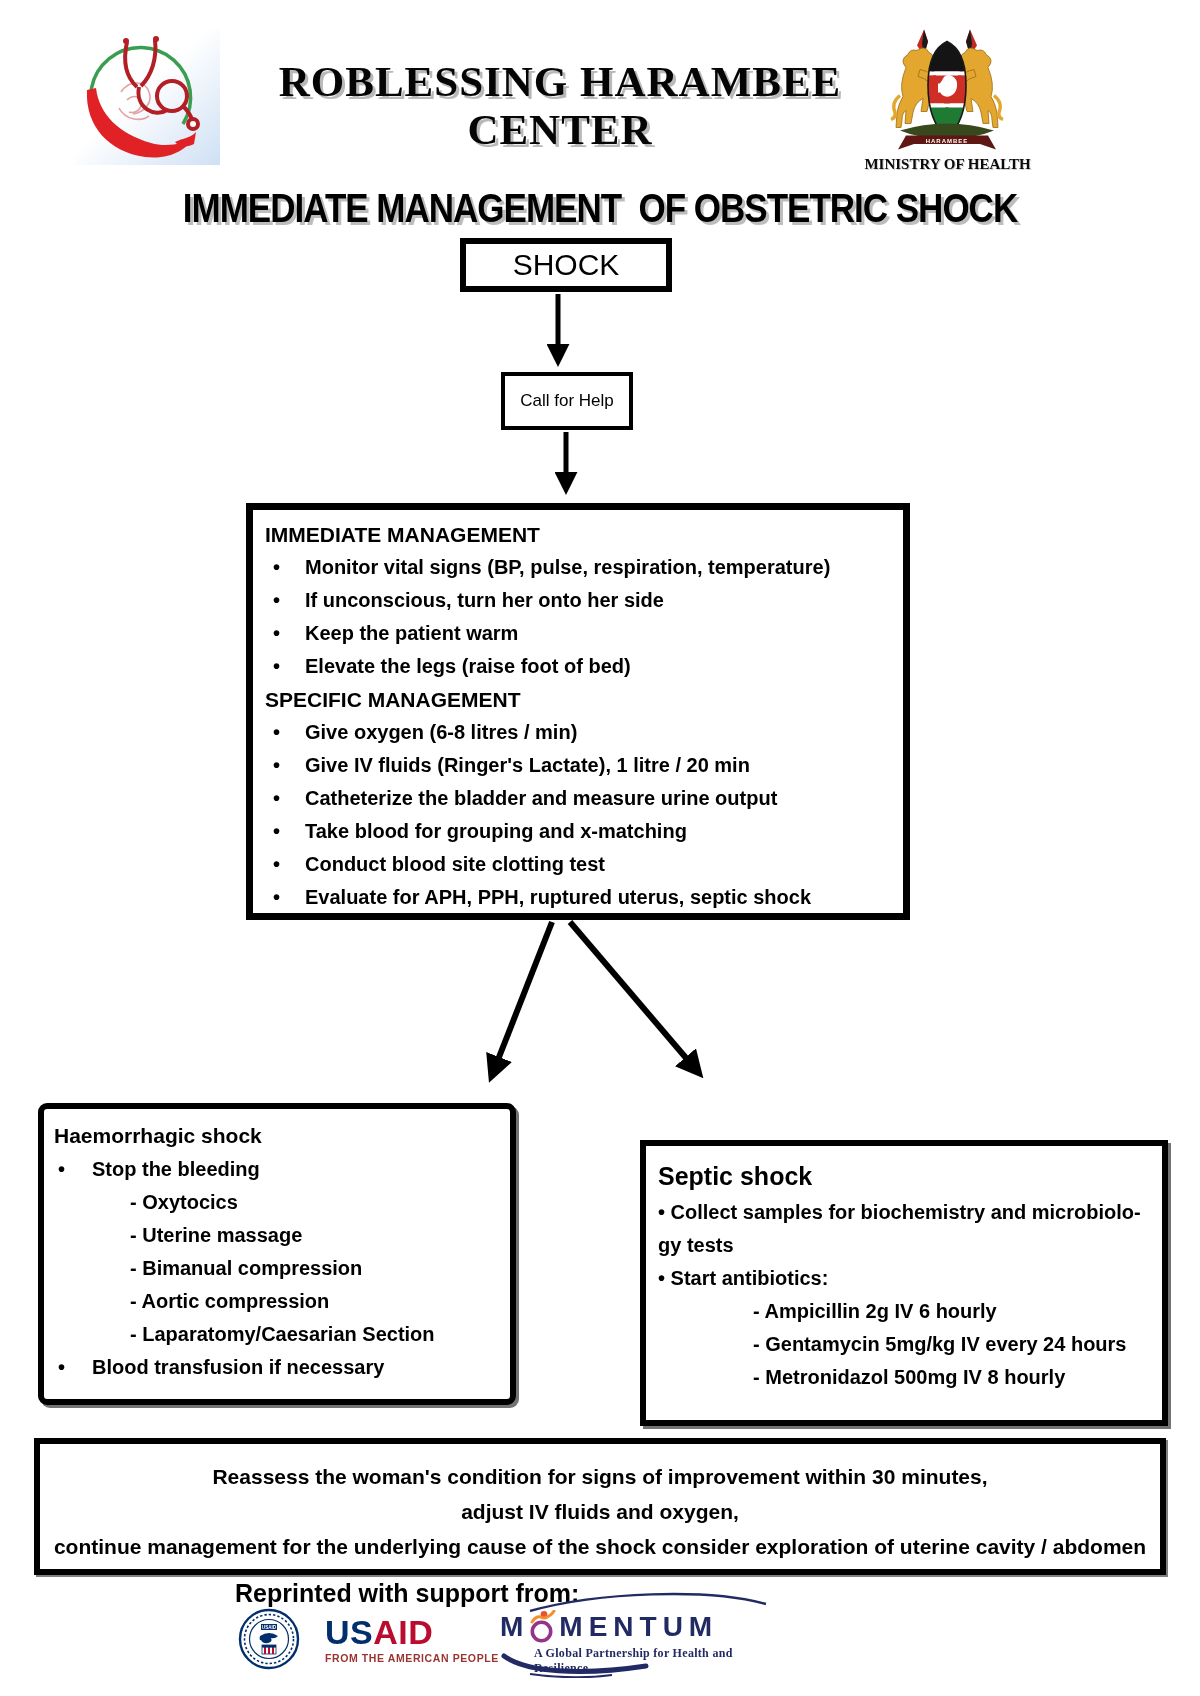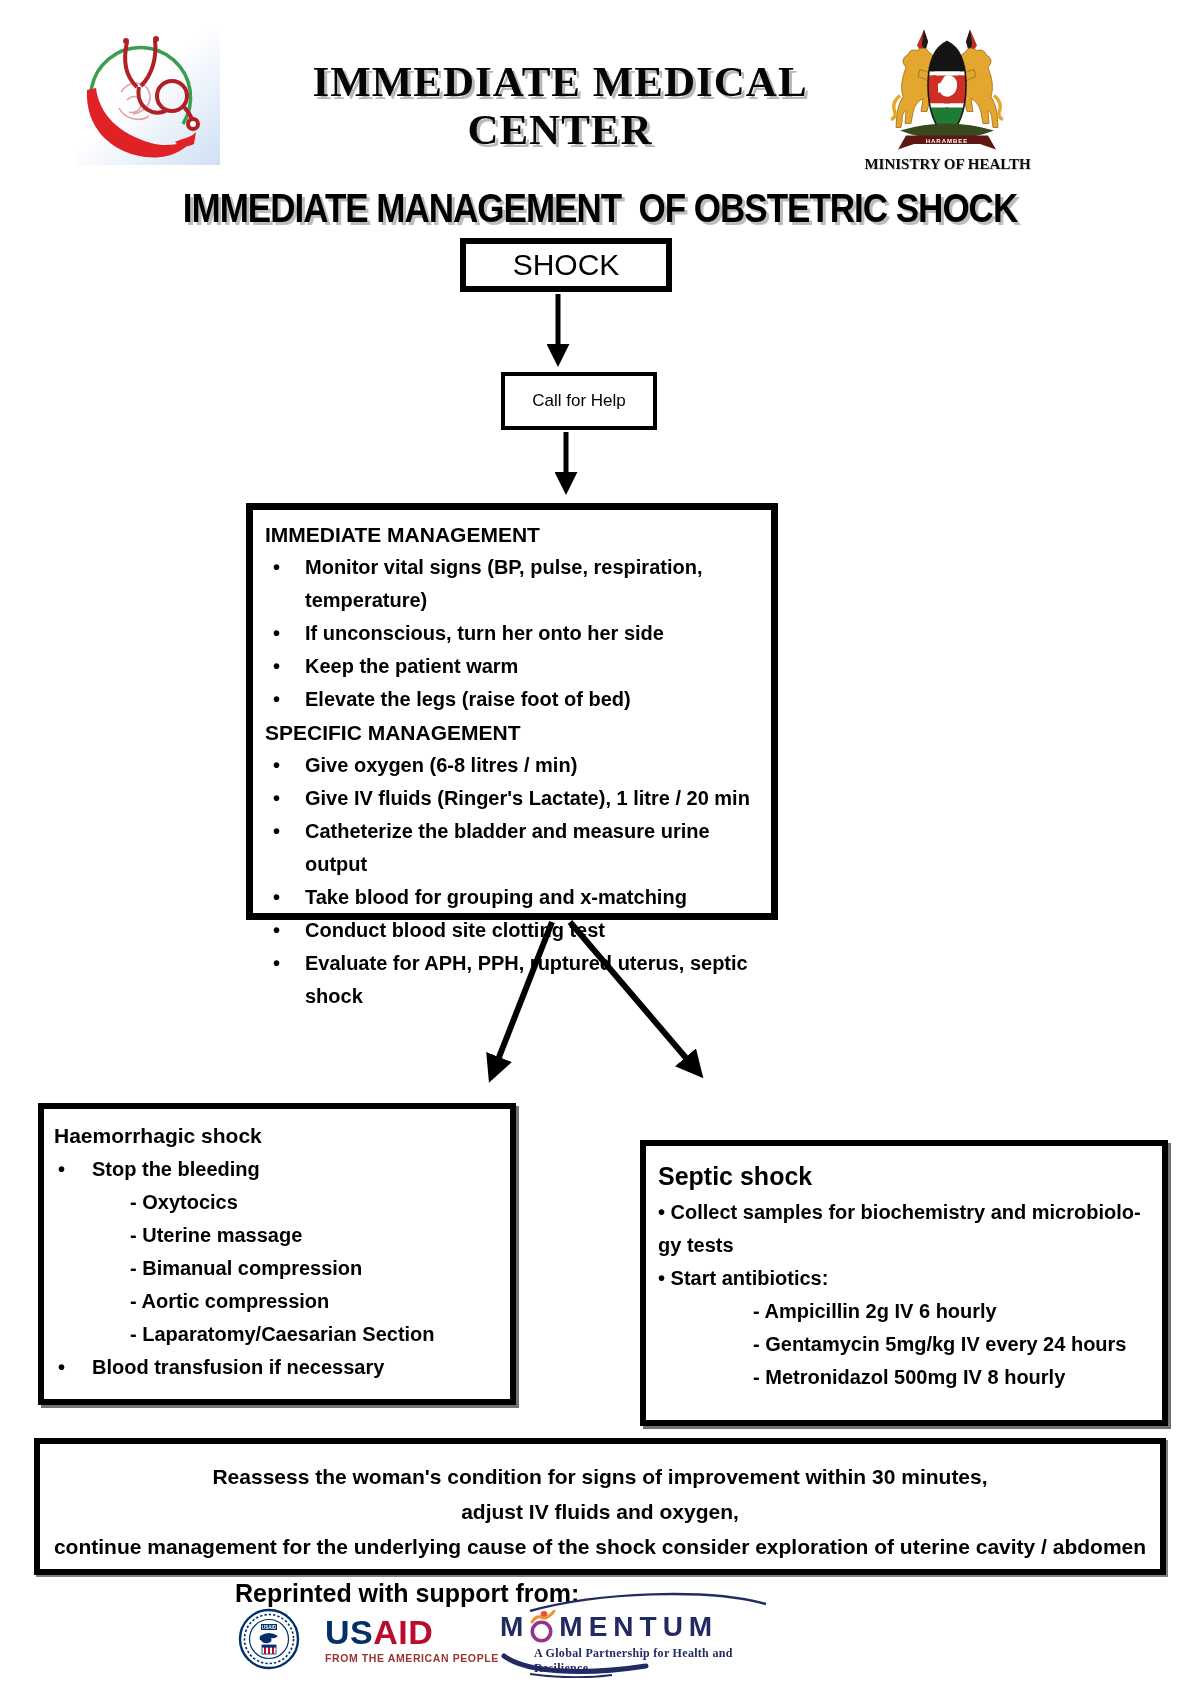--- a/index.html
+++ b/index.html
@@ -17,30 +17,30 @@
     text-shadow:1px 1px 0 #cfcfcf;}
   .main-title{position:absolute;left:0;top:184px;width:1200px;text-align:center;
     font-size:35px;font-weight:800;letter-spacing:-1px;white-space:pre;
     transform:scaleY(1.18);transform-origin:center top;
     text-shadow:3px 3px 0 #bdbdbd;}
 
   
   .fbox{position:absolute;background:#fff;border:6px solid #000;box-sizing:border-box;}
   .shock-box{left:460px;top:238px;width:212px;height:54px;display:flex;align-items:center;
     justify-content:center;font-size:30px;font-weight:normal;}
-  .call-box{left:501px;top:372px;width:156px;height:58px;border-width:4px;display:flex;
+  .call-box{left:501px;top:372px;width:132px;height:58px;border-width:4px;display:flex;
     align-items:center;justify-content:center;font-size:17px;font-weight:400;}
-  .mgmt-box{left:246px;top:503px;width:532px;height:417px;border-width:7px;
+  .mgmt-box{left:246px;top:503px;width:664px;height:417px;border-width:7px;
     padding:8px 14px 0 0;}
   .mgmt-header{font-size:21px;font-weight:bold;line-height:33px;padding-left:12px;}
   .mgmt-item{position:relative;padding-left:52px;font-size:20px;font-weight:bold;line-height:33px;}
   .mgmt-item::before{content:"\2022";position:absolute;left:20px;font-size:20px;}
 
   .haem-box{left:38px;top:1103px;width:478px;height:302px;padding:10px 10px 0 0;
-    box-shadow:3px 3px 0 rgba(0,0,0,.55);}
+    box-shadow:3px 3px 0 rgba(0,0,0,.55);border-radius:9px;}
   .haem-title{font-size:21px;font-weight:bold;line-height:34px;padding-left:10px;}
   .haem-item{position:relative;padding-left:48px;font-size:20px;font-weight:bold;line-height:33px;}
   .haem-item::before{content:"\2022";position:absolute;left:14px;}
   .haem-sub{padding-left:86px;font-size:20px;font-weight:bold;line-height:33px;}
 
   .septic-box{left:640px;top:1100px;width:528px;height:286px;padding:10px 8px 0 0;
     box-shadow:3px 3px 0 rgba(0,0,0,.55);margin-top:40px;}
   .septic-title{font-size:25px;font-weight:bold;line-height:40px;padding-left:12px;}
   .septic-line{padding-left:12px;font-size:20px;font-weight:bold;line-height:33px;}
   .septic-sub{padding-left:107px;font-size:20px;font-weight:bold;line-height:33px;}
@@ -94,21 +94,21 @@
       <circle cx="97" cy="66" r="15"></circle>
       <path d="M108,76 C114,82 116,86 117,90"></path>
     </g>
     <circle cx="118" cy="94" r="7" fill="#b21f24"></circle>
     <circle cx="118" cy="94" r="3" fill="#ffffff"></circle>
     <circle cx="51" cy="11" r="3" fill="#b21f24"></circle>
     <circle cx="81" cy="9" r="3" fill="#b21f24"></circle>
   </svg>
 
   <div class="clinic-title">
-    <div>IMMEDIATE MEDICAL</div>
+    <div>ROBLESSING HARAMBEE</div>
     <div>CENTER</div>
   </div>
 
   <svg class="arms" width="150" height="132" viewBox="0 0 150 125">
 
     <g>
       <line x1="52" y1="22" x2="88" y2="112" stroke="#4a120e" stroke-width="3"></line>
       <line x1="98" y1="22" x2="62" y2="112" stroke="#4a120e" stroke-width="3"></line>
       <polygon points="52,2 45,18 52,28 56,14" fill="#c02a23"></polygon>
       <polygon points="52,2 56,14 52,28 50,16" fill="#1a1a1a"></polygon>

